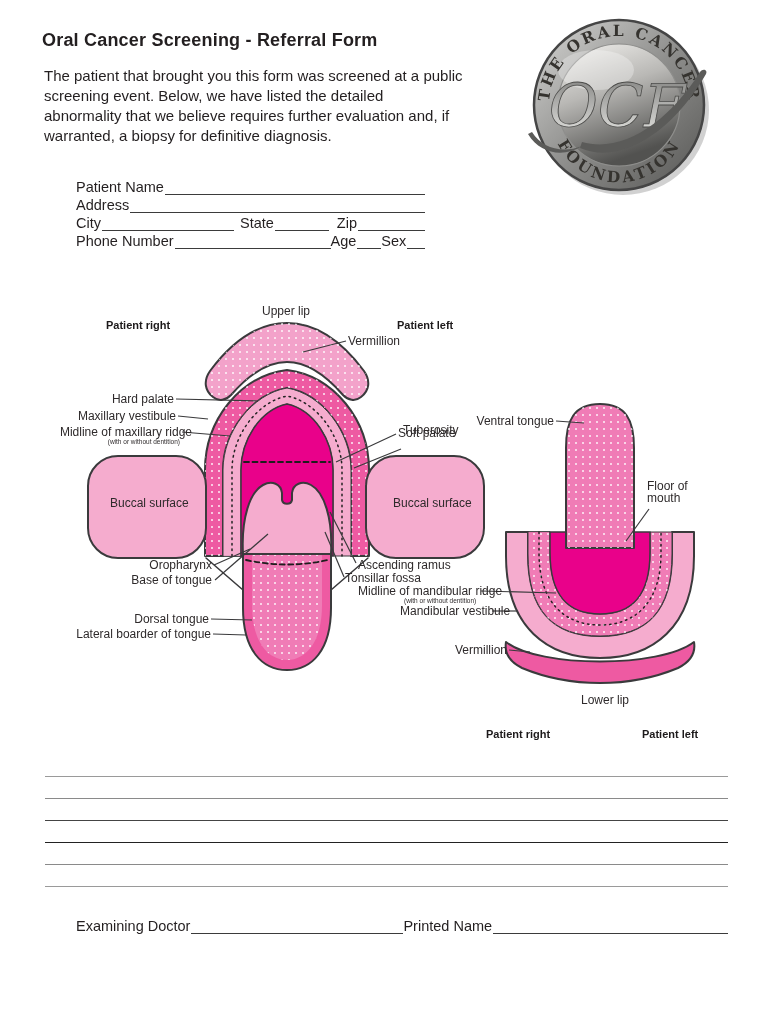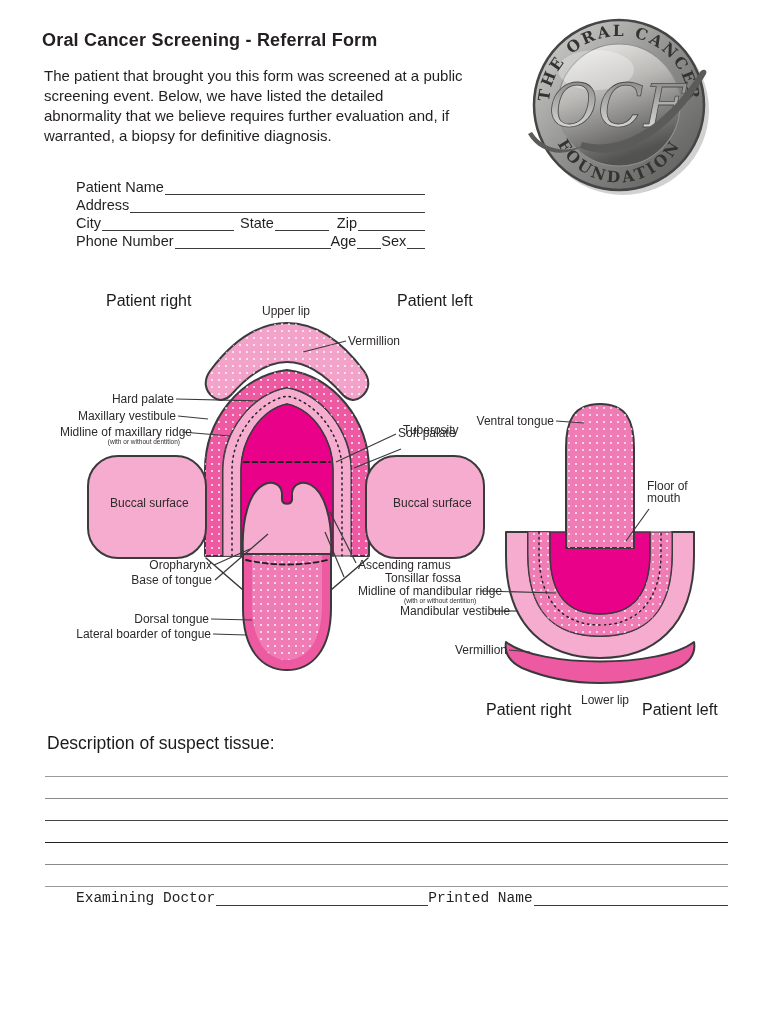--- a/index.html
+++ b/index.html
@@ -9,21 +9,21 @@
   .intro{position:absolute;left:44px;top:66px;width:420px;font-size:15px;line-height:20px;}
   .logo{position:absolute;left:522px;top:14px;width:200px;height:190px;}
   
   .fields{position:absolute;left:44px;top:177px;width:381px;font-size:14.5px;}
   .frow{display:flex;align-items:flex-end;height:18px;white-space:nowrap;margin-left:32px;}
   .flab{flex:0 0 auto;padding-right:1px;}
   .fl{display:inline-block;border-bottom:1.5px solid #3b3b3b;height:15px;flex:0 0 auto;}
   .fl.grow{flex:1 1 auto;}
   
   .dlab{position:absolute;font-size:12px;color:#2e2a2b;white-space:nowrap;line-height:11.5px;}
-  .dlab-b{position:absolute;font-size:16px;font-weight:normal;color:#1d1a1b;white-space:nowrap;}
+  .dlab-b{position:absolute;font-size:11px;font-weight:bold;color:#1d1a1b;white-space:nowrap;margin-top:27px;}
   .dnote{position:absolute;font-size:6.5px;color:#2e2a2b;white-space:nowrap;}
   .ralign{text-align:right;}
   
   .desc-head{position:absolute;left:47px;top:733px;font-size:17.5px;color:#1c1a1b;}
   .rule{position:absolute;left:45px;width:683px;border-top:1.5px solid #5d5d5d;}
   
   .foot{position:absolute;left:44px;width:684px;font-size:14.5px;}
   svg{display:block;}
 </style>
 </head>
@@ -179,42 +179,41 @@
   <div class="dlab ralign" style="right:594px;top:411px;text-align:center;">Maxillary vestibule</div>
   <div class="dlab ralign" style="right:578px;top:427px;">Midline of maxillary ridge</div>
   <div class="dnote" style="right:590px;top:438px;position:absolute;text-align:right;">(with or without dentition)</div>
   <div class="dlab" style="left:110px;top:498px;">Buccal surface</div>
   <div class="dlab" style="left:393px;top:498px;">Buccal surface</div>
   <div class="dlab" style="left:398px;top:428px;">Soft palate</div>
   <div class="dlab" style="left:403px;top:425px;">Tuberosity</div>
   <div class="dlab ralign" style="right:558px;top:560px;">Oropharynx</div>
   <div class="dlab ralign" style="right:558px;top:575px;">Base of tongue</div>
   <div class="dlab" style="left:358px;top:560px;">Ascending ramus</div>
-  <div class="dlab" style="left:345px;top:573px;margin-left:40px;">Tonsillar fossa</div>
+  <div class="dlab" style="left:345px;top:573px;">Tonsillar fossa</div>
   <div class="dlab" style="left:358px;top:586px;">Midline of mandibular ridge</div>
   <div class="dnote" style="left:404px;top:597px;">(with or without dentition)</div>
   <div class="dlab" style="left:400px;top:606px;">Mandibular vestibule</div>
   <div class="dlab ralign" style="right:561px;top:614px;">Dorsal tongue</div>
   <div class="dlab ralign" style="right:559px;top:629px;">Lateral boarder of tongue</div>
   <div class="dlab ralign" style="right:216px;top:416px;">Ventral tongue</div>
   <div class="dlab" style="left:647px;top:481px;"><span>Floor of</span><br><span>mouth</span></div>
   <div class="dlab ralign" style="right:263px;top:645px;">Vermillion</div>
   <div class="dlab" style="left:581px;top:695px;">Lower lip</div>
   <div class="dlab-b" style="left:486px;top:701px;">Patient right</div>
   <div class="dlab-b" style="left:642px;top:701px;">Patient left</div>
 
-  <div class="desc-head">Description of suspect tissue:</div>
   <div class="rule" style="top:776px;border-top-color:#9a9a9a;"></div>
   <div class="rule" style="top:798px;border-top-color:#8a8a8a;"></div>
   <div class="rule" style="top:820px;border-top-color:#444444;"></div>
   <div class="rule" style="top:842px;border-top-color:#222222;"></div>
   <div class="rule" style="top:864px;border-top-color:#8a8a8a;"></div>
   <div class="rule" style="top:886px;border-top-color:#9a9a9a;"></div>
 
-  <div class="foot" style="top:886px;font-family:Liberation Mono, monospace;">
+  <div class="foot" style="top:914px;">
     <div class="frow" style="height:20px;">
       <span class="flab">Examining Doctor</span>
       <span class="fl" style="width:212px"></span>
       <span class="flab">Printed Name</span>
       <span class="fl grow"></span>
     </div>
   </div>
 
 </div>
 

